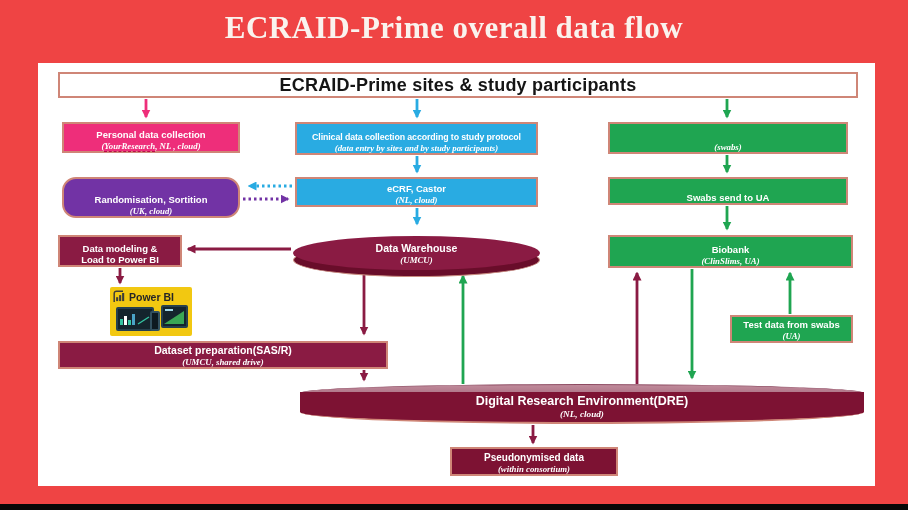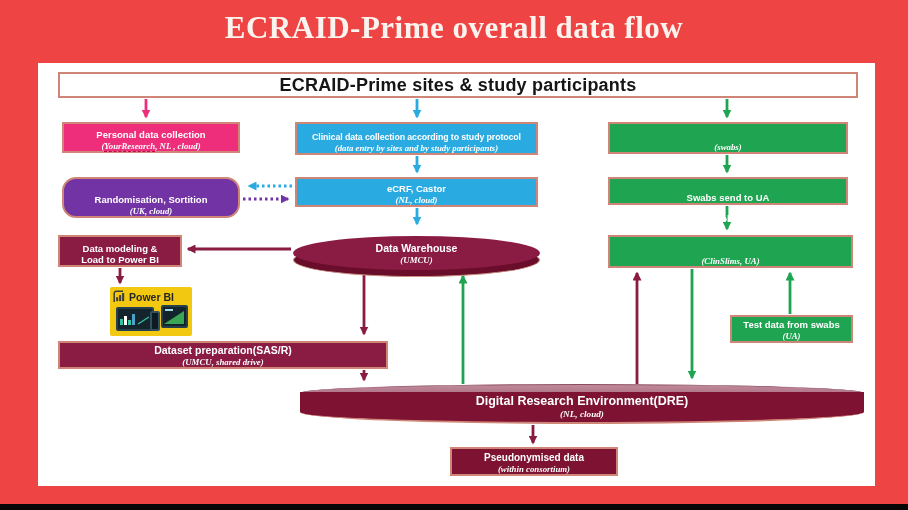--- a/index.html
+++ b/index.html
@@ -140,21 +140,21 @@
 
   <div class="cyl" style="left:293px;top:236px;width:247px;height:42px;">
     <div class="rim"></div>
     <div class="top"></div>
     <div class="txt">
       <div class="nt">Data Warehouse</div>
       <div class="ns">(UMCU)</div>
     </div>
   </div>
 
-  <div class="node green" style="left:608px;top:235px;width:245px;height:33px;gap:31px;">
+  <div class="node green" style="left:608px;top:235px;width:245px;height:33px;">
     <div class="nt">Biobank</div>
     <div class="ns">(ClinSlims, UA)</div>
   </div>
 
   <div class="pbi">
     <div class="pbi-head">
       <svg width="13" height="13" viewBox="0 0 13 13">
         <path d="M1.2 12 V3.4 A2.2 2.2 0 0 1 3.4 1.2 H10" fill="none" stroke="#3d3d3a" stroke-width="1.5"></path>
         <rect x="3.1" y="7.2" width="2.1" height="3.9" fill="#3d3d3a"></rect>
         <rect x="6.1" y="5.1" width="2.1" height="6" fill="#3d3d3a"></rect>

